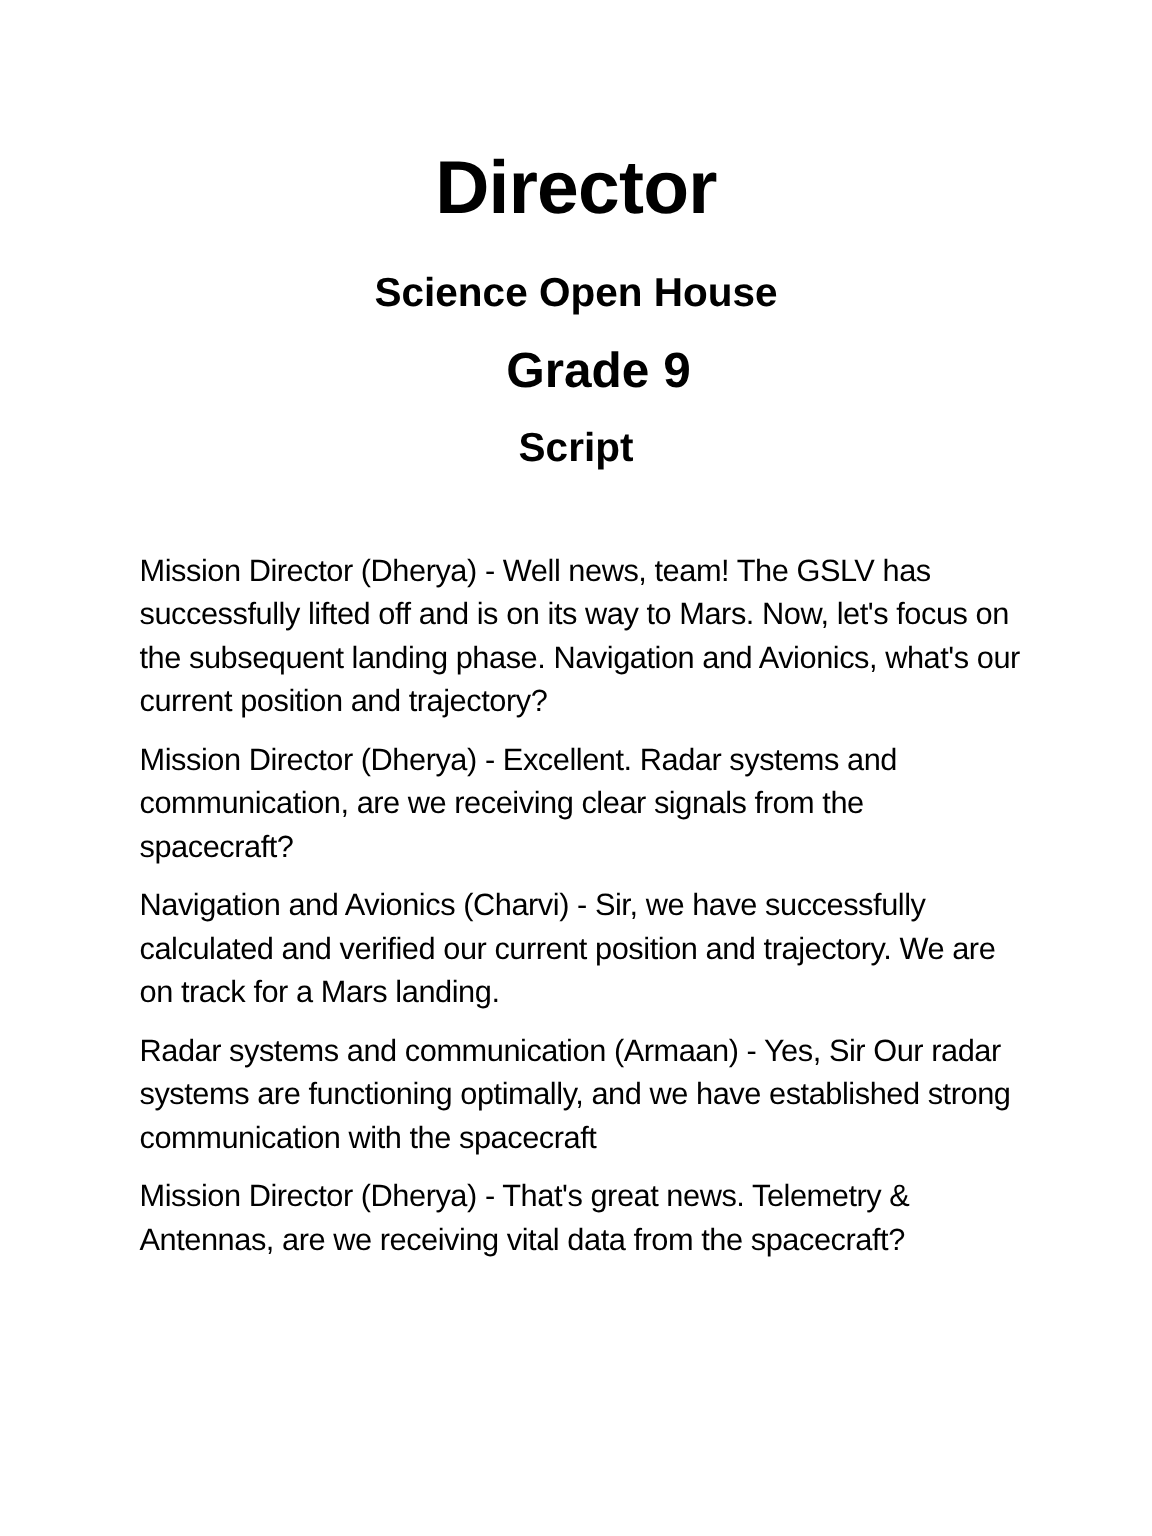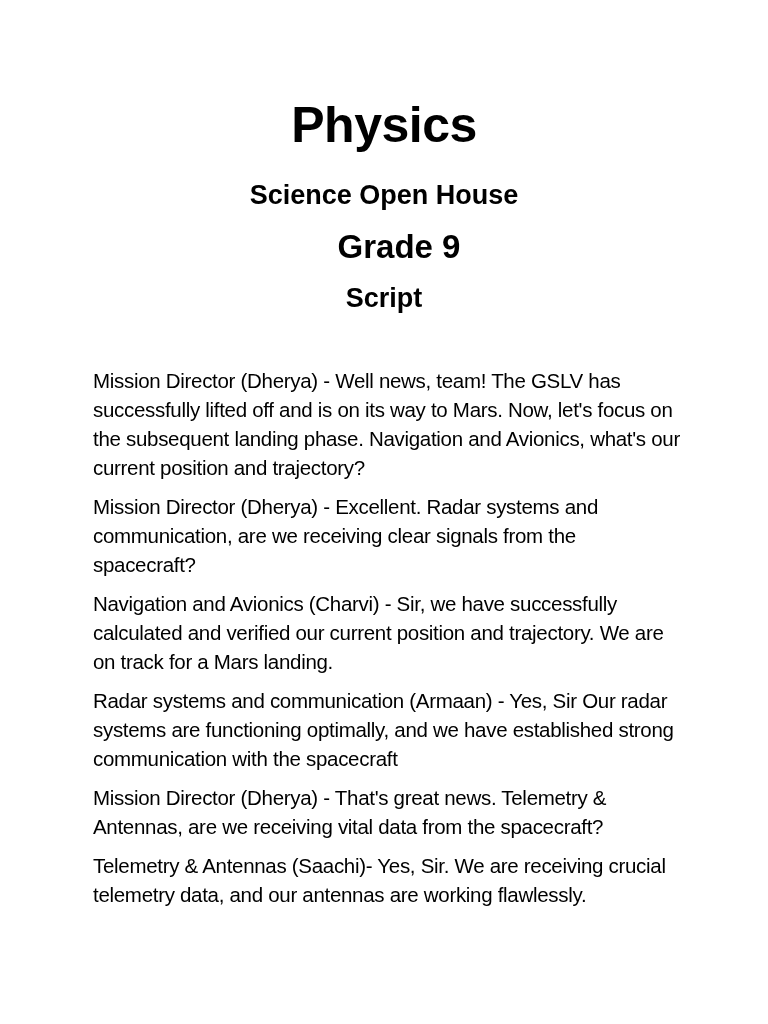--- a/index.html
+++ b/index.html
@@ -11,26 +11,25 @@
     .t3 { top: 230px; font-size: 33px; line-height: 34px; padding-left: 15px; }
     .t4 { top: 281px; font-size: 27px; line-height: 34px; }
     .script { position: absolute; left: 93px; top: 366px; width: 590px; }
     .para { margin: 0 0 10px 0; font-size: 20.5px; line-height: 29px; letter-spacing: -0.3px; }
     .speaker { font-weight: normal; }
   </style>
 </head>
 <body>
 
 <div class="page">
-  <div class="title t1">Physics</div>
+  <div class="title t1">Director</div>
   <div class="title t2">Science Open House</div>
   <div class="title t3">Grade 9</div>
   <div class="title t4">Script</div>
 
   <div class="script">
     <p class="para"><span class="speaker">Mission Director (Dherya)</span><span> - </span><span>Well news, team! The GSLV has successfully lifted off and is on its way to Mars. Now, let's focus on the subsequent landing phase.  Navigation and Avionics, what's our current position and trajectory?</span></p>
     <p class="para"><span class="speaker">Mission Director (Dherya)</span><span> - </span><span>Excellent. Radar systems and communication, are we receiving clear signals from the spacecraft?</span></p>
     <p class="para"><span class="speaker">Navigation and Avionics (Charvi)</span><span> - </span><span>Sir, we have successfully calculated and verified our current position and trajectory. We are on track for a Mars landing.</span></p>
     <p class="para"><span class="speaker">Radar systems and communication (Armaan)</span><span> - </span><span>Yes, Sir Our radar systems are functioning optimally, and we have established strong communication with the spacecraft</span></p>
     <p class="para"><span class="speaker">Mission Director (Dherya)</span><span> - </span><span>That's great news. Telemetry &amp; Antennas, are we receiving vital data from the spacecraft?</span></p>
-    <p class="para"><span class="speaker">Telemetry &amp; Antennas (Saachi)</span><span>- </span><span>Yes, Sir. We are receiving crucial telemetry data, and our antennas are working flawlessly.</span></p>
   </div>
 </div>
 
 </body></html>

